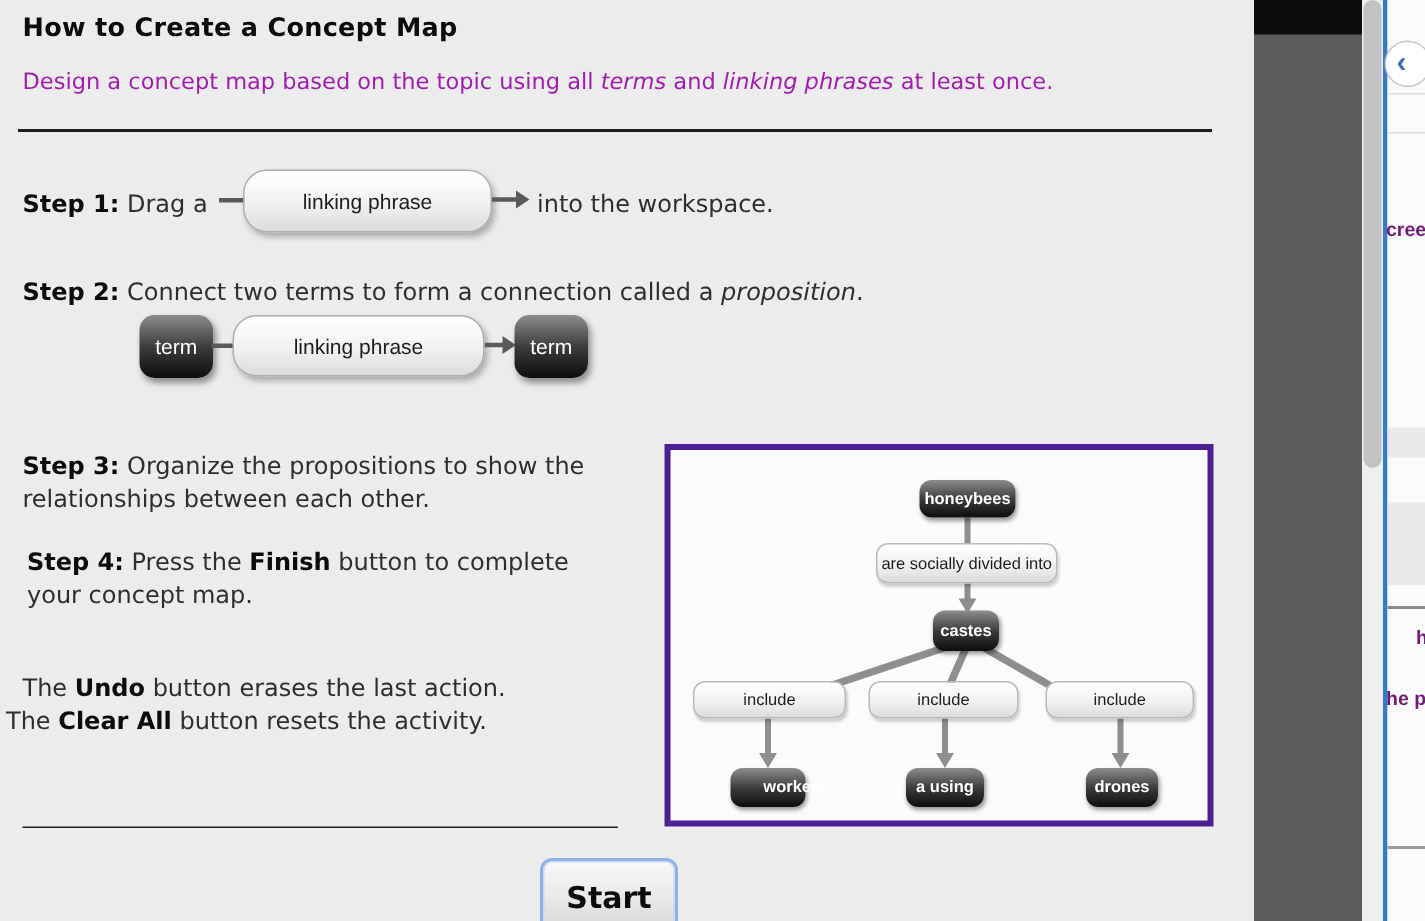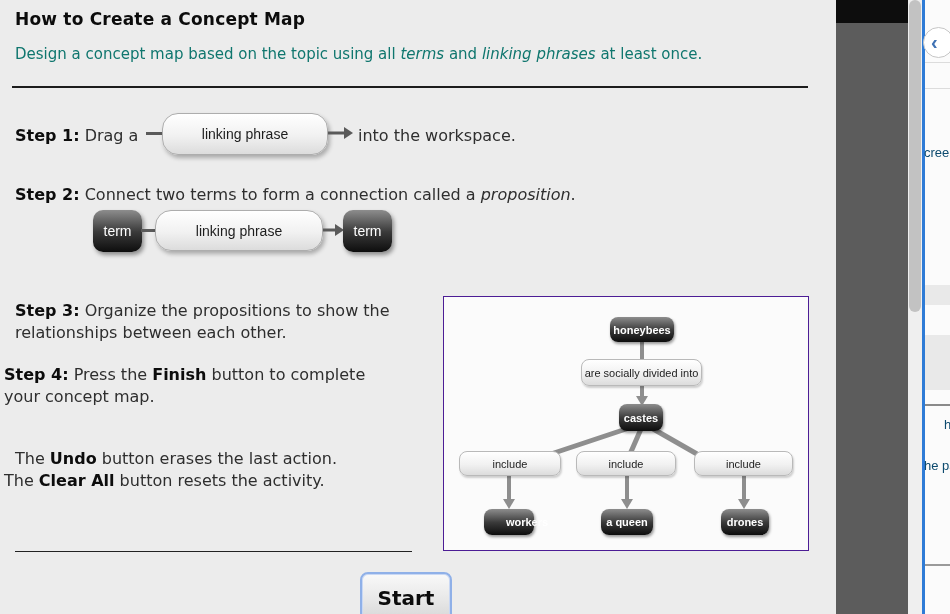--- a/index.html
+++ b/index.html
@@ -3,21 +3,21 @@
 <meta charset="utf-8">
 <style>
   * { box-sizing: border-box; margin: 0; padding: 0; }
   html,body { width:950px; height:614px; }
   body { font-family:"DejaVu Sans", sans-serif; }
   .screen { position:relative; width:950px; height:614px; overflow:hidden; background:#ececec; }
 
   
   .dialog { position:absolute; left:0; top:0; width:840px; height:614px; background:#ececec; }
   .title { position:absolute; left:15px; top:9px; font-size:17px; font-weight:bold; color:#0c0c0c; letter-spacing:.2px; }
-  .subtitle { position:absolute; left:15px; top:45px; font-size:15px; color:#0f766e; }
+  .subtitle { position:absolute; left:15px; top:45px; font-size:15px; color:#a21caf; }
   .subtitle i { font-style:italic; }
   .hr { position:absolute; background:#1c1c1c; height:2px; }
   .hr-top { left:12px; top:86px; width:796px; }
   .hr-bottom { left:15px; top:551px; width:397px; height:1px; background:#222; }
 
   .steptext { position:absolute; font-size:16px; color:#2e2e2e; line-height:22px; }
   .steptext b, .b { font-weight:bold; color:#0c0c0c; }
   .steptext i { font-style:italic; }
 
   
@@ -32,21 +32,21 @@
     position:absolute; display:flex; align-items:center; justify-content:center;
     background:linear-gradient(180deg,#8d8d8d 0%,#3a3a3a 52%,#0d0d0d 100%);
     border-radius:10px; color:#ffffff;
     font-family:"Liberation Sans", sans-serif; font-size:14px;
     box-shadow:2px 3px 4px rgba(0,0,0,.4);
   }
   .stub { position:absolute; background:#5a5a5a; }
 
   
   .example { position:absolute; left:443px; top:296px; width:366px; height:255px;
-             background:#fbfbfb; border:1px solid #4c1d95; }
+             background:#fbfbfb; border:4px solid #4c1d95; }
   .example .chip-dark { border-radius:8px; font-size:11px; font-weight:bold; box-shadow:1px 2px 3px rgba(0,0,0,.4); }
   .example .chip-light { border-radius:8px; font-size:11px; border-color:#b9b9b9; box-shadow:1px 2px 2px rgba(0,0,0,.18); }
   .example svg { position:absolute; left:0; top:0; }
 
   
   .start-btn {
     position:absolute; left:360px; top:572px; width:92px; height:50px;
     background:linear-gradient(180deg,#f9f9f9 0%,#e8e8e8 55%,#d7d7d7 100%);
     border:2px solid #8fb0e8; border-radius:8px;
     box-shadow:0 0 0 1px #c9d8f4 inset;
@@ -64,21 +64,21 @@
   .side-panel { position:absolute; left:925px; top:0; width:25px; height:614px; background:#fbfbfb; }
   .collapse-btn {
     position:absolute; left:923px; top:27px; width:31px; height:31px; border-radius:50%;
     background:#ffffff; border:1px solid #c6c6c6; color:#3f72b4;
     font-size:20px; line-height:27px; text-align:left; padding-left:7px; font-weight:bold;
     cursor:pointer; font-family:"Liberation Sans", sans-serif;
   }
   .panel-line { position:absolute; width:25px; height:1px; background:#dcdcdc; }
   .panel-band { position:absolute; left:925px; width:25px; background:#e9e9e9; }
   .panel-rule { position:absolute; left:925px; width:25px; height:2px; background:#8a8a8a; }
-  .panel-frag { position:absolute; left:924px; font-size:13px; color:#0c4a6e; font-family:"Liberation Sans", sans-serif; white-space:nowrap; overflow:hidden; width:26px; }
+  .panel-frag { position:absolute; left:924px; font-size:13px; color:#701a75; font-family:"Liberation Sans", sans-serif; white-space:nowrap; overflow:hidden; width:26px;font-weight:bold; }
 </style>
 </head>
 <body>
 
 <div class="screen">
 
   <div class="dialog">
 
     <div class="title">How to Create a Concept Map</div>
 
@@ -116,21 +116,21 @@
       <polygon points="12,1 12,13 21,7" fill="#5a5a5a"></polygon>
     </svg>
     <div class="chip-dark" style="left:343px; top:210px; width:49px; height:42px;">
       <span>term</span>
     </div>
 
     <div class="steptext" style="left:15px; top:300px; width:392px;">
       <b>Step 3:</b><span> Organize the propositions to show the relationships between each other.</span>
     </div>
 
-    <div class="steptext" style="left:4px; top:364px; width:392px;">
+    <div class="steptext" style="left:18px; top:364px; width:392px;">
       <b>Step 4:</b><span> Press the </span><b>Finish</b><span> button to complete your concept map.</span>
     </div>
 
     <div class="steptext" style="left:15px; top:448px; width:400px;">
       <span>The </span><b>Undo</b><span> button erases the last action.</span>
     </div>
     <div class="steptext" style="left:4px; top:470px; width:400px;">
       <span>The </span><b>Clear All</b><span> button resets the activity.</span>
     </div>
 
@@ -166,21 +166,21 @@
       <div class="chip-light" style="left:132px; top:154px; width:100px; height:25px;">
           <span>include</span>
         </div>
       <div class="chip-light" style="left:250px; top:154px; width:99px; height:25px;">
           <span>include</span>
         </div>
       <div class="chip-dark" style="left:40px; top:212px; width:50px; height:26px;padding-left:36px;">
           <span>workers</span>
         </div>
       <div class="chip-dark" style="left:157px; top:212px; width:52px; height:26px;">
-          <span>a queen</span>
+          <span>a using</span>
         </div>
       <div class="chip-dark" style="left:277px; top:212px; width:48px; height:26px;">
           <span>drones</span>
         </div>
     </div>
 
     <button class="start-btn">Start</button>
   </div>
 
   <div class="overlay-strip"></div>

